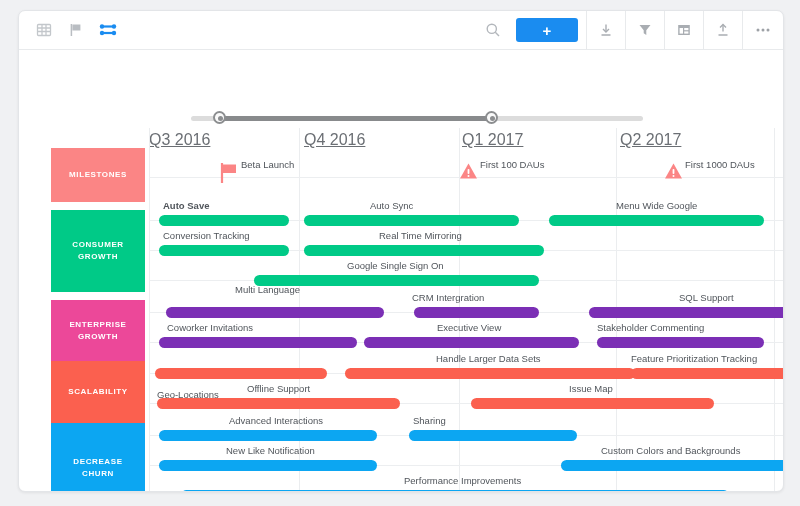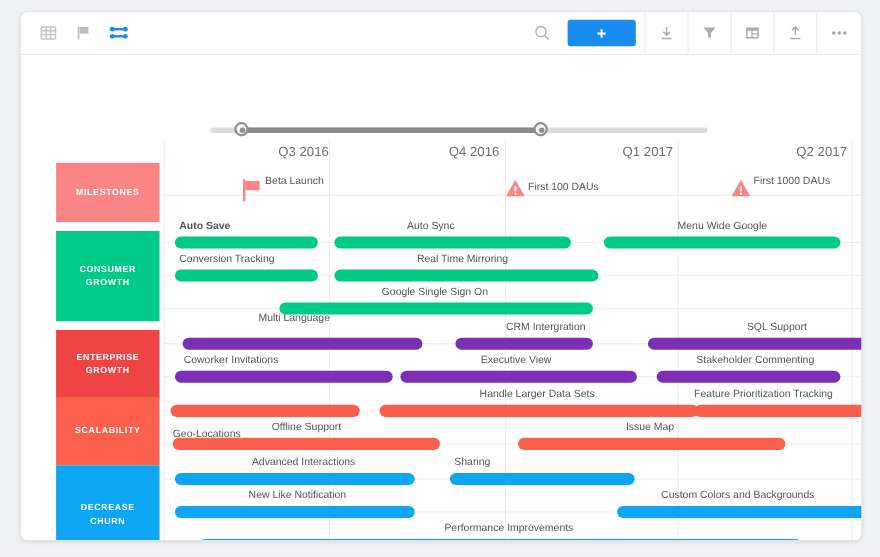--- a/index.html
+++ b/index.html
@@ -52,22 +52,22 @@
   .slider-handle{
     position:absolute;top:-1px;width:13px;height:13px;border-radius:50%;
     background:#fafafa;border:2px solid #8c8e90;cursor:pointer;
     box-sizing:border-box;
   }
   .slider-handle .nub{
     position:absolute;left:3px;top:3px;width:5px;height:5px;border-radius:50%;
     background:#8c8e90;
   }
   .quarter-label{
-    position:absolute;top:81px;font-size:12px;color:#6b6f74;
-    text-align:right;width:150px;
+    position:absolute;top:81px;font-size:16px;color:#6b6f74;
+    text-align:left;width:150px;text-decoration:underline;
   }
   
   .vline{position:absolute;top:78px;width:1px;height:385px;background:#ebedef;}
   .hline{position:absolute;left:130px;width:645px;height:1px;background:#eceef0;}
   .sidebar-vline{position:absolute;left:130px;top:78px;width:1px;height:385px;background:#ebedef;}
   
   .cat{
     position:absolute;left:32px;width:94px;
     display:flex;align-items:center;justify-content:center;
     color:#ffffff;font-size:8px;font-weight:bold;letter-spacing:.6px;
@@ -216,37 +216,37 @@
         <div class="hline" style="top: 292px;"></div>
         <div class="hline" style="top: 323px;"></div>
         <div class="hline" style="top: 353px;"></div>
         <div class="hline" style="top: 385px;"></div>
         <div class="hline" style="top: 415px;"></div>
       </div>
 
     <div id="categories-layer">
         <div class="cat" style="top: 98px; height: 54px; background: rgb(251, 133, 133);">MILESTONES</div>
         <div class="cat" style="top: 160px; height: 82px; background: rgb(0, 202, 135);">CONSUMER<br>GROWTH</div>
-        <div class="cat" style="top: 250px; height: 62px; background: #ef4444;">ENTERPRISE<br>GROWTH</div>
+        <div class="cat" style="top: 250px; height: 62px; background: #ec4899;">ENTERPRISE<br>GROWTH</div>
         <div class="cat" style="top: 311px; height: 62px; background: rgb(251, 96, 79);">SCALABILITY</div>
         <div class="cat" style="top: 373px; height: 90px; background: rgb(12, 166, 242);">DECREASE<br>CHURN</div>
       </div>
 
     <div id="milestones-layer">
         <div class="ms-flag" style="left: 201px; top: 112px;"><svg width="20" height="22" viewBox="0 0 20 22">
             <line x1="2" y1="1" x2="2" y2="21" stroke="#FB8585" stroke-width="2.2"></line>
             <path d="M3 2.5 L16 2.5 L16 11 L3 11 Z" fill="#FB8585"></path>
           </svg></div>
         <div class="ms-label" style="left: 222px; top: 109px;">Beta Launch</div>
         <div class="ms-warn" style="left: 440px; top: 112px;"><svg width="19" height="18" viewBox="0 0 19 18">
             <path d="M9.5 1.5 L18 16.5 L1 16.5 Z" fill="#FB8585"></path>
             <rect x="8.6" y="7" width="1.8" height="5" rx=".8" fill="#ffffff"></rect>
             <circle cx="9.5" cy="14.1" r="1" fill="#ffffff"></circle>
           </svg></div>
-        <div class="ms-label" style="left: 461px; top: 115px;">First 100 DAUs</div>
+        <div class="ms-label" style="left: 461px; top: 109px;">First 100 DAUs</div>
         <div class="ms-warn" style="left: 645px; top: 112px;"><svg width="19" height="18" viewBox="0 0 19 18">
             <path d="M9.5 1.5 L18 16.5 L1 16.5 Z" fill="#FB8585"></path>
             <rect x="8.6" y="7" width="1.8" height="5" rx=".8" fill="#ffffff"></rect>
             <circle cx="9.5" cy="14.1" r="1" fill="#ffffff"></circle>
           </svg></div>
         <div class="ms-label" style="left: 666px; top: 109px;">First 1000 DAUs</div>
       </div>
 
     <div id="bars-layer">
         <div class="bar" style="left: 140px; width: 130px; top: 165px; background: rgb(0, 202, 135);"></div>
@@ -257,29 +257,29 @@
         <div class="bar-label" style="left: 597px; top: 150px;">Menu Wide Google</div>
         <div class="bar" style="left: 140px; width: 130px; top: 195px; background: rgb(0, 202, 135);"></div>
         <div class="bar-label" style="left: 144px; top: 180px;">Conversion Tracking</div>
         <div class="bar" style="left: 285px; width: 240px; top: 195px; background: rgb(0, 202, 135);"></div>
         <div class="bar-label" style="left: 360px; top: 180px;">Real Time Mirroring</div>
         <div class="bar" style="left: 235px; width: 285px; top: 225px; background: rgb(0, 202, 135);"></div>
         <div class="bar-label" style="left: 328px; top: 210px;">Google Single Sign On</div>
         <div class="bar" style="left: 147px; width: 218px; top: 257px; background: rgb(123, 47, 181);"></div>
         <div class="bar-label" style="left: 216px; top: 234px;">Multi Language</div>
         <div class="bar" style="left: 395px; width: 125px; top: 257px; background: rgb(123, 47, 181);"></div>
-        <div class="bar-label" style="left: 393px; top: 242px; margin-left: 48px;">CRM Intergration</div>
+        <div class="bar-label" style="left: 393px; top: 242px;">CRM Intergration</div>
         <div class="bar" style="left: 570px; width: 205px; top: 257px; background: rgb(123, 47, 181);"></div>
         <div class="bar-label" style="left: 660px; top: 242px;">SQL Support</div>
         <div class="bar" style="left: 140px; width: 198px; top: 287px; background: rgb(123, 47, 181);"></div>
         <div class="bar-label" style="left: 148px; top: 272px;">Coworker Invitations</div>
         <div class="bar" style="left: 345px; width: 215px; top: 287px; background: rgb(123, 47, 181);"></div>
         <div class="bar-label" style="left: 418px; top: 272px;">Executive View</div>
         <div class="bar" style="left: 578px; width: 167px; top: 287px; background: rgb(123, 47, 181);"></div>
-        <div class="bar-label" style="left: 578px; top: 272px; margin-left: 36px;">Stakeholder Commenting</div>
+        <div class="bar-label" style="left: 578px; top: 272px;">Stakeholder Commenting</div>
         <div class="bar" style="left: 136px; width: 172px; top: 318px; background: rgb(251, 96, 79);"></div>
         <div class="bar-label" style="left: 138px; top: 303px; margin-top: 36px;">Geo-Locations</div>
         <div class="bar" style="left: 326px; width: 290px; top: 318px; background: rgb(251, 96, 79);"></div>
         <div class="bar-label" style="left: 417px; top: 303px;">Handle Larger Data Sets</div>
         <div class="bar" style="left: 612px; width: 163px; top: 318px; background: rgb(251, 96, 79);"></div>
         <div class="bar-label" style="left: 612px; top: 303px;">Feature Prioritization Tracking</div>
         <div class="bar" style="left: 138px; width: 243px; top: 348px; background: rgb(251, 96, 79);"></div>
         <div class="bar-label" style="left: 228px; top: 333px;">Offline Support</div>
         <div class="bar" style="left: 452px; width: 243px; top: 348px; background: rgb(251, 96, 79);"></div>
         <div class="bar-label" style="left: 550px; top: 333px;">Issue Map</div>

